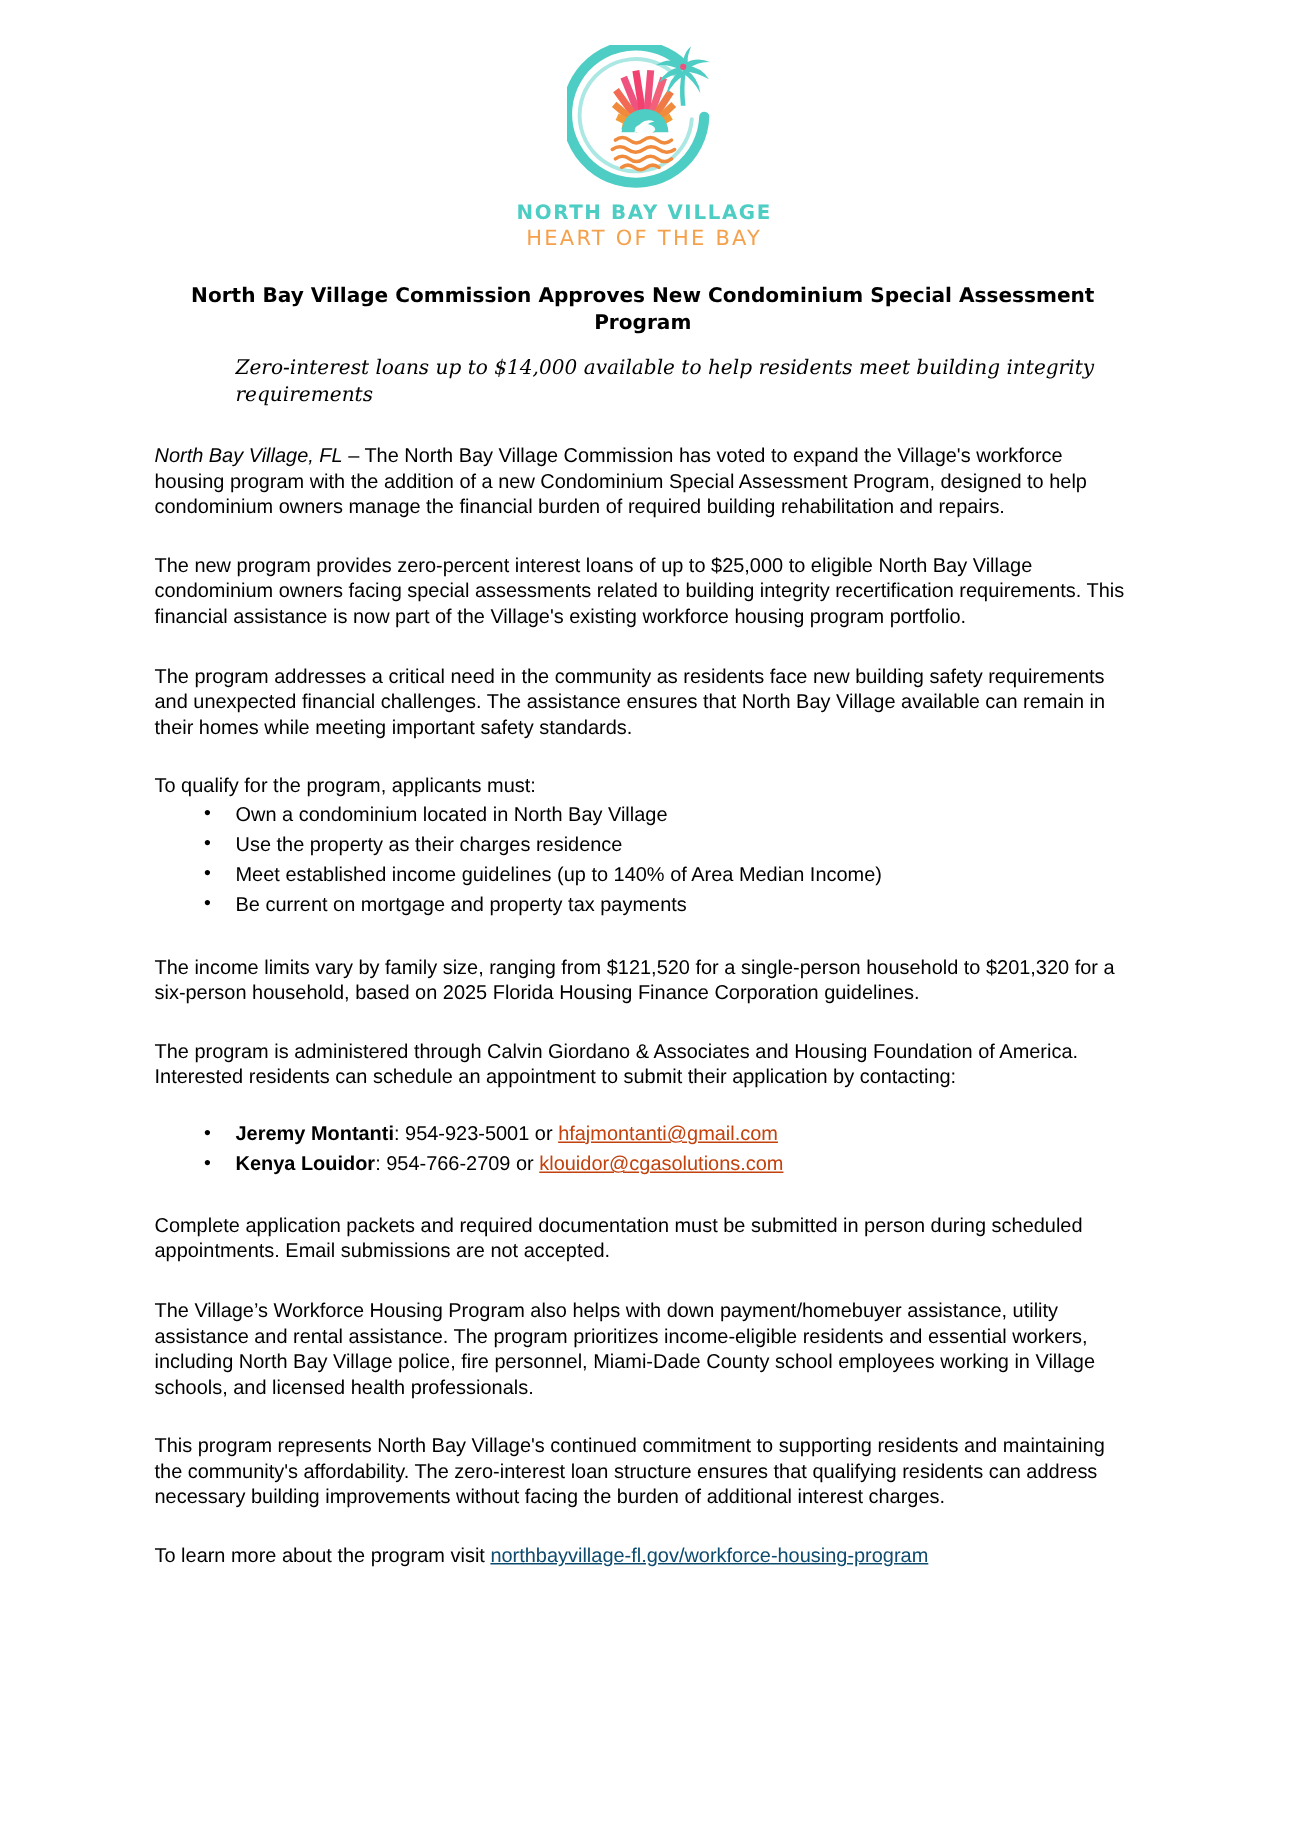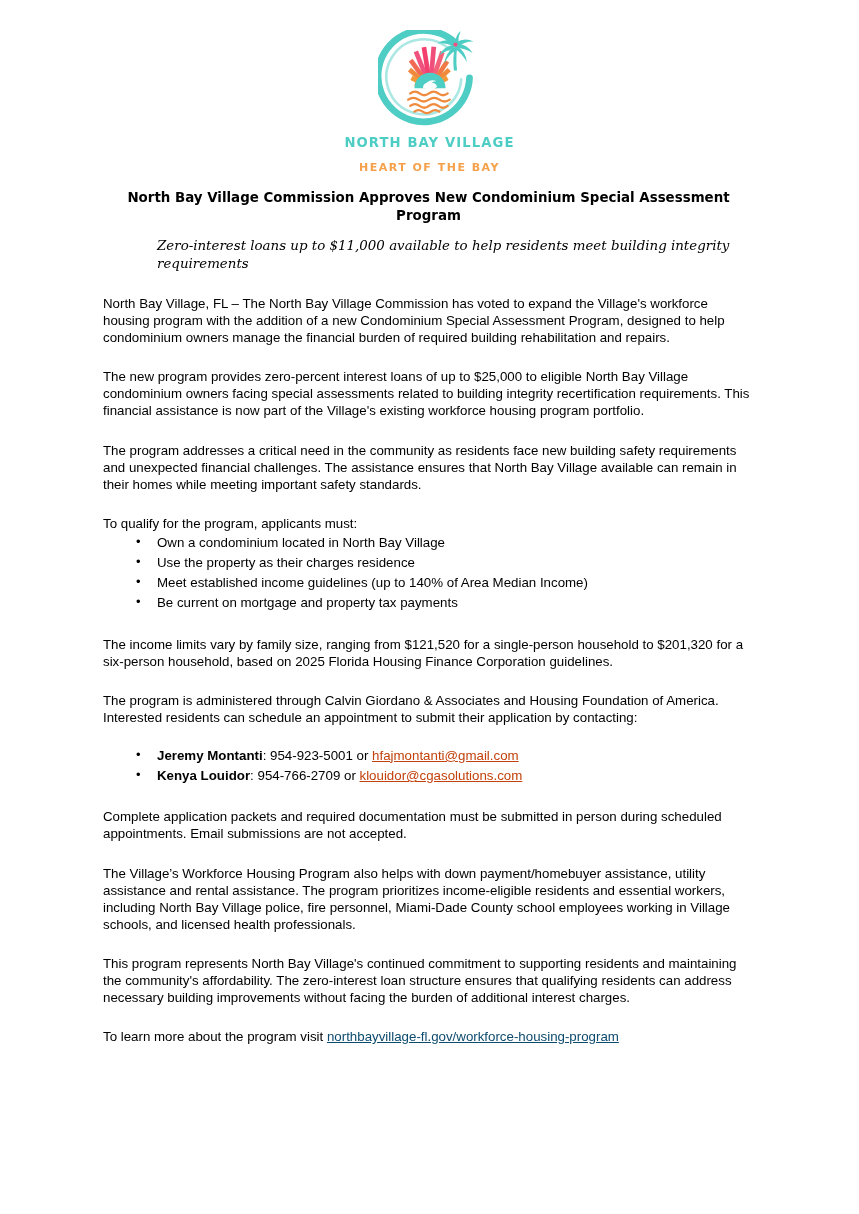--- a/index.html
+++ b/index.html
@@ -44,26 +44,26 @@
   .logo-name {
     font-family: "DejaVu Sans", sans-serif;
     font-weight: bold;
     font-size: 13.2px;
     letter-spacing: 1.1px;
     color: #4ECDC4;
     display: block;
   }
   .logo-tagline {
     font-family: "DejaVu Sans", sans-serif;
-    font-weight: bold;
-    font-size: 11px;
+    font-weight: normal;
+    font-size: 14px;
     letter-spacing: 1.5px;
     color: #F5A04B;
     display: block;
-    margin-top: 13px;
+    margin-top: 3px;
   }
 
   
   .doc {
     position: absolute;
     left: 103px;
     top: 189px;
     width: 651px;
   }
 
@@ -90,20 +90,21 @@
 
   p.body {
     font-family: "Liberation Sans", sans-serif;
     font-size: 13.3px;
     line-height: 1.285;
     margin: 22px 0 0 0;
     color: #000;
   }
 
   .dateline {
+    font-style: italic;
   }
 
   ul.bullets {
     list-style: none;
     margin: 0;
     padding: 0;
   }
   ul.bullets li {
     position: relative;
     font-family: "Liberation Sans", sans-serif;
@@ -199,21 +200,21 @@
     <div class="logo-wordmark">
       <span class="logo-name">NORTH BAY VILLAGE</span>
       <span class="logo-tagline">HEART OF THE BAY</span>
     </div>
   </div>
 
   <div class="doc">
 
     <h1 class="headline">North Bay Village Commission Approves New Condominium Special Assessment Program</h1>
 
-    <p class="subhead">Zero-interest loans up to $11,000 available to help residents meet building integrity requirements</p>
+    <p class="subhead">Zero-interest loans up to $14,000 available to help residents meet building integrity requirements</p>
 
     <p class="body"><span class="dateline">North Bay Village, FL</span><span> – </span><span>The North Bay Village Commission has voted to expand the Village's workforce housing program with the addition of a new Condominium Special Assessment Program, designed to help condominium owners manage the financial burden of required building rehabilitation and repairs.</span></p>
 
     <p class="body">The new program provides zero-percent interest loans of up to $25,000 to eligible North Bay Village condominium owners facing special assessments related to building integrity recertification requirements. This financial assistance is now part of the Village's existing workforce housing program portfolio.</p>
 
     <p class="body">The program addresses a critical need in the community as residents face new building safety requirements and unexpected financial challenges. The assistance ensures that North Bay Village available can remain in their homes while meeting important safety standards.</p>
 
     <p class="body lead-in">To qualify for the program, applicants must:</p>
 
     <ul class="bullets quals">

